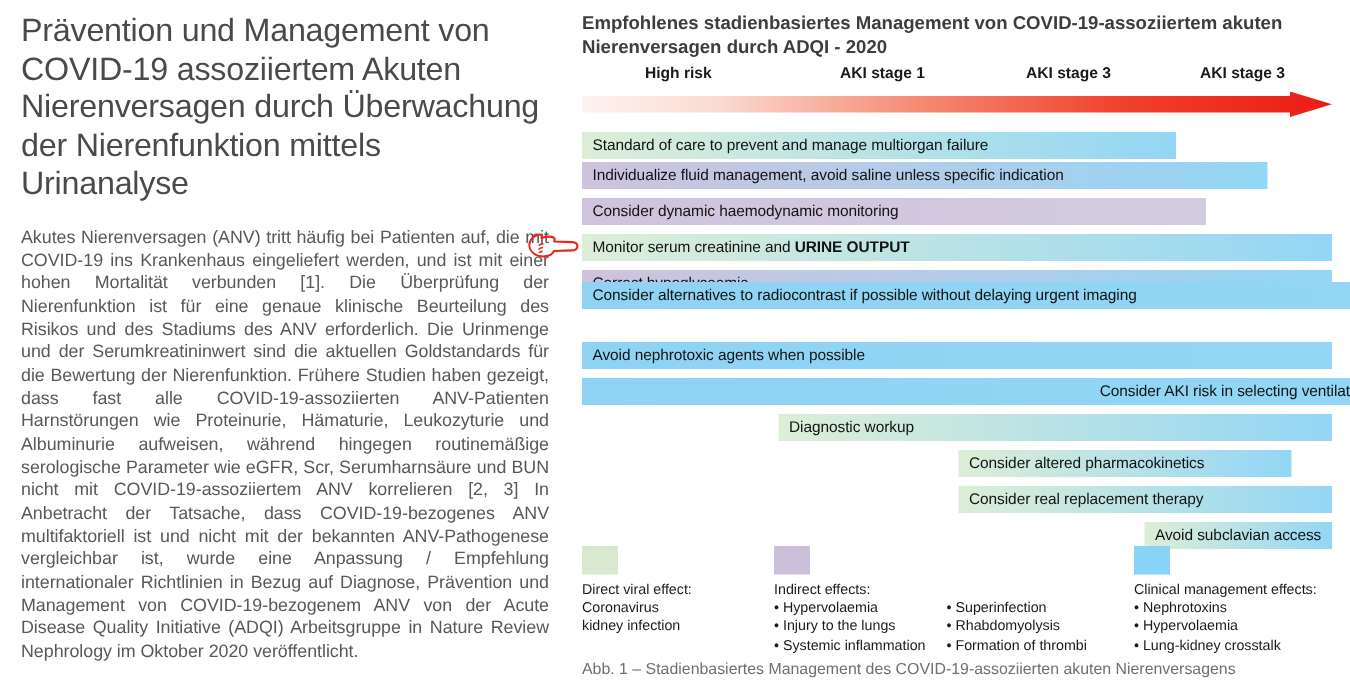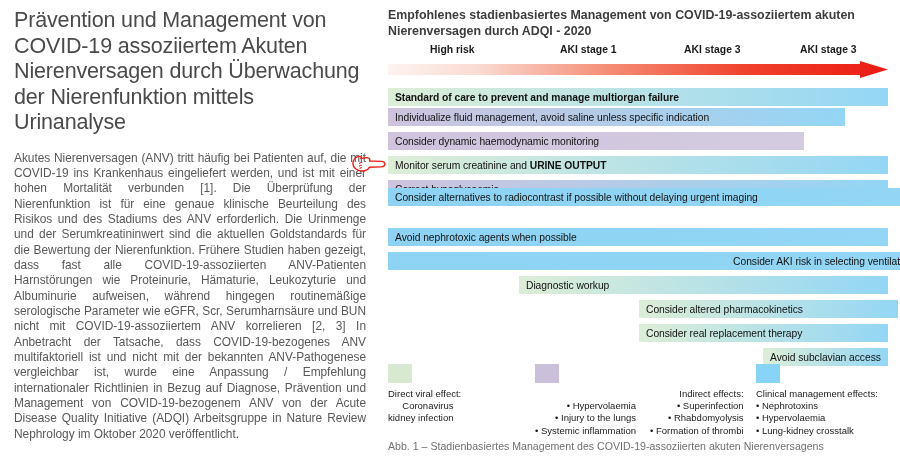--- a/index.html
+++ b/index.html
@@ -176,21 +176,21 @@
         <svg width="34" height="22" viewBox="0 0 34 22">
           <path d="M29.5,9.4 L17.5,9.0 C18.2,7.6 17.6,6.2 16.0,5.9 C14.2,5.6 11.0,6.0 9.0,6.6
                    C9.6,5.2 8.6,4.2 7.2,4.4 C5.0,4.7 2.2,6.6 1.3,9.2 C0.4,11.9 1.4,15.0 3.6,16.8
                    C5.9,18.7 9.4,19.3 12.6,18.7 C14.9,18.3 16.6,17.0 17.3,15.3 L29.5,14.9
                    C31.6,14.8 32.9,13.6 32.9,12.1 C32.9,10.6 31.6,9.5 29.5,9.4 Z" fill="none" stroke="#e8241c" stroke-width="1.4" stroke-linejoin="round"></path>
           <path d="M10.3,10.6 C9.0,10.4 7.7,10.9 7.4,11.9" fill="none" stroke="#e8241c" stroke-width="1.1"></path>
           <path d="M10.0,13.2 C8.7,13.1 7.5,13.6 7.2,14.5" fill="none" stroke="#e8241c" stroke-width="1.1"></path>
           <path d="M9.8,15.6 C8.7,15.6 7.8,16.0 7.6,16.7" fill="none" stroke="#e8241c" stroke-width="1.1"></path>
         </svg>
       </div>
-    <div class="bar" style="left: 0px; top: 4px; width: 500px; background: linear-gradient(to right, rgb(221, 238, 215) 0%, rgb(147, 214, 245) 100%); font-weight: bold;">
+    <div class="bar" style="left: 0px; top: 4px; width: 396px; background: linear-gradient(to right, rgb(221, 238, 215) 0%, rgb(147, 214, 245) 100%);">
           <span class="bar-label">Standard of care to prevent and manage multiorgan failure</span>
         </div>
         <div class="bar" style="left: 0px; top: 24px; width: 457px; background: linear-gradient(to right, rgb(207, 195, 221) 0%, rgb(147, 214, 245) 100%);">
           <span class="bar-label">Individualize fluid management, avoid saline unless specific indication</span>
         </div>
         <div class="bar" style="left: 0px; top: 48px; width: 416px; background: linear-gradient(to right, rgb(207, 195, 221) 0%, rgb(211, 204, 224) 100%);">
           <span class="bar-label">Consider dynamic haemodynamic monitoring</span>
         </div>
         <div class="bar" style="left: 0px; top: 72px; width: 500px; background: linear-gradient(to right, rgb(221, 238, 215) 0%, rgb(147, 214, 245) 100%);">
           <span class="bar-label">Monitor serum creatinine and <b>URINE OUTPUT</b></span>
@@ -203,43 +203,43 @@
         </div>
         <div class="bar" style="left: 0px; top: 144px; width: 500px; background: linear-gradient(to right, rgb(142, 211, 244) 0%, rgb(147, 214, 245) 100%);">
           <span class="bar-label">Avoid nephrotoxic agents when possible</span>
         </div>
         <div class="bar" style="left: 0px; top: 168px; width: 568px; background: linear-gradient(to right, rgb(142, 211, 244) 0%, rgb(147, 214, 245) 100%); justify-content: flex-end;">
           <span class="bar-label">Consider AKI risk in selecting ventilator strategies</span>
         </div>
         <div class="bar" style="left: 131px; top: 192px; width: 369px; background: linear-gradient(to right, rgb(221, 238, 215) 0%, rgb(147, 214, 245) 100%);">
           <span class="bar-label">Diagnostic workup</span>
         </div>
-        <div class="bar" style="left: 251px; top: 216px; width: 259px; background: linear-gradient(to right, rgb(221, 238, 215) 0%, rgb(147, 214, 245) 100%);">
+        <div class="bar" style="left: 251px; top: 216px; width: 222px; background: linear-gradient(to right, rgb(221, 238, 215) 0%, rgb(147, 214, 245) 100%);">
           <span class="bar-label">Consider altered pharmacokinetics</span>
         </div>
         <div class="bar" style="left: 375px; top: 264px; width: 125px; background: linear-gradient(to right, rgb(221, 238, 215) 0%, rgb(147, 214, 245) 100%);">
           <span class="bar-label">Avoid subclavian access</span>
         </div>
         <div class="bar" style="left: 251px; top: 240px; width: 249px; background: linear-gradient(to right, rgb(221, 238, 215) 0%, rgb(147, 214, 245) 100%);">
           <span class="bar-label">Consider real replacement therapy</span>
         </div>
       </div>
 
     <div class="legend" id="legend-host">
-        <div class="legend-group" style="left: 0px; text-align: right;">
+        <div class="legend-group" style="left: 0px;">
           <div class="swatch" style="background: rgb(217, 233, 209);"></div>
           <div class="legend-head">Direct viral effect:</div>
           <div class="legend-cols">
             <div>
               <div class="legend-line">Coronavirus</div>
               <div class="legend-line">kidney infection</div>
             </div>
           </div>
         </div>
-        <div class="legend-group" style="left: 147px; text-align: right;">
+        <div class="legend-group" style="left: 128px;">
           <div class="swatch" style="background: rgb(203, 192, 218);"></div>
           <div class="legend-head">Indirect effects:</div>
           <div class="legend-cols">
             <div>
               <div class="legend-line">• Hypervolaemia</div>
               <div class="legend-line">• Injury to the lungs</div>
               <div class="legend-line">• Systemic inflammation</div>
             </div>
             <div>
               <div class="legend-line">• Superinfection</div>

